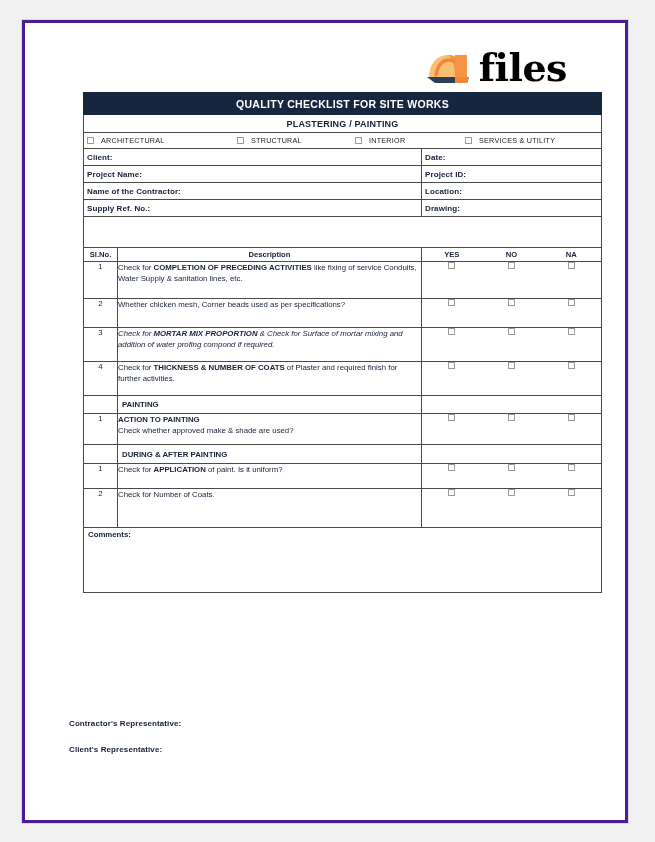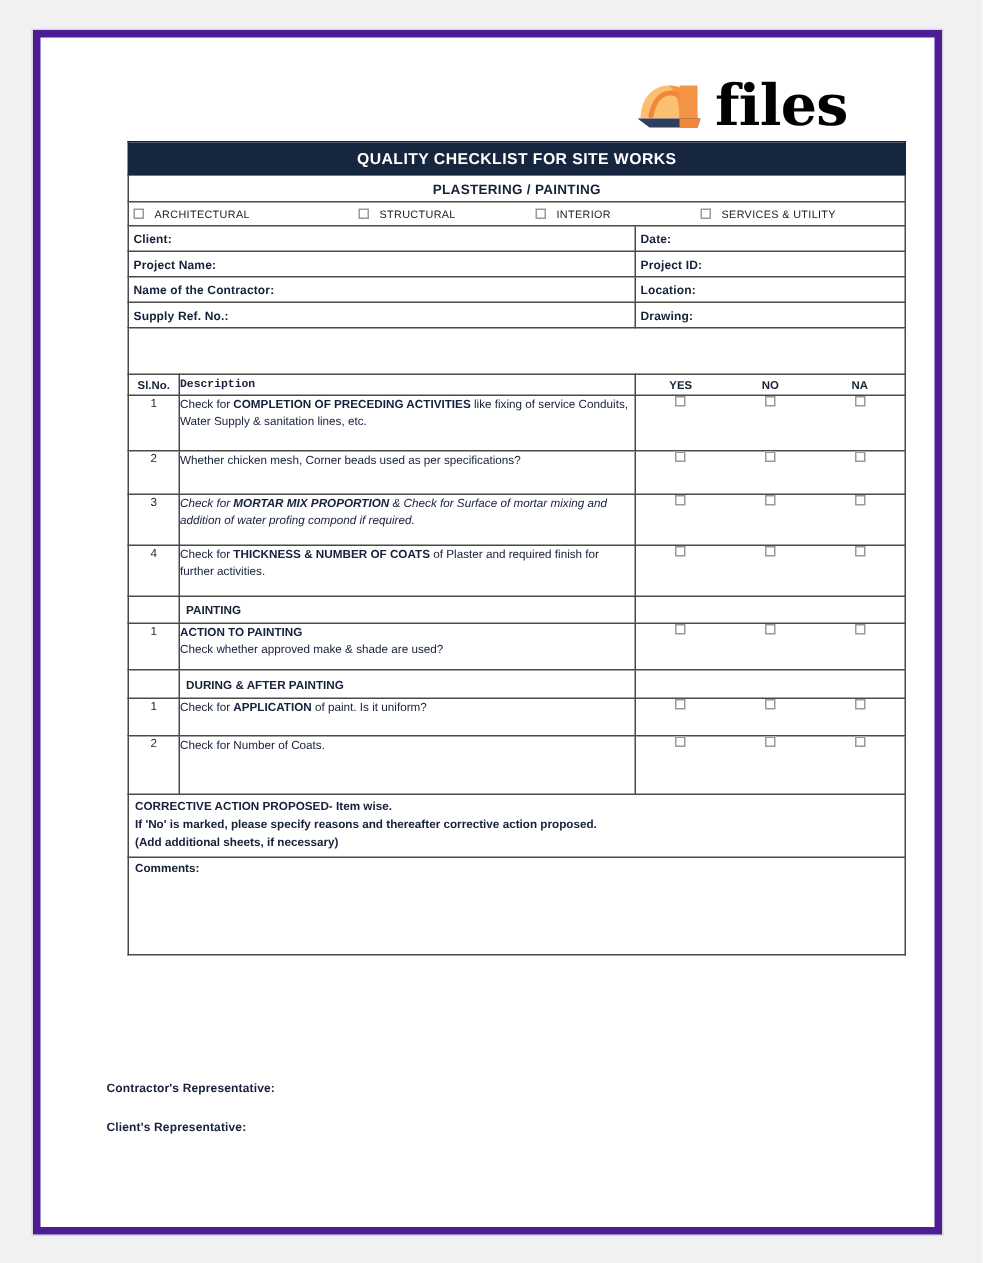--- a/index.html
+++ b/index.html
@@ -14,21 +14,21 @@
     overflow: hidden;
   }
 
   .page {
     position: absolute;
     left: 22px;
     top: 20px;
     width: 606px;
     height: 803px;
     background: #ffffff;
-    border: 5px solid #4c1d95;
+    border: 3px solid #4c1d95;
     box-sizing: border-box;
     box-shadow: 0 0 0 1px #d8d8d8;
   }
 
   
   .logo-wrap {
     position: absolute;
     right: 58px;
     top: 22px;
     height: 46px;
@@ -132,21 +132,21 @@
   .spacer-row td { height: 30px; }
 
   
   .ch-head td {
     height: 13px;
     vertical-align: middle !important;
     font-weight: bold;
     font-size: 7.6px;
     text-align: center;
   }
-  .ch-head .desc-h { text-align: left; font-family: Liberation Mono, monospace; }
+  .ch-head .desc-h { text-align: center; }
 
   .yesnona {
     display: flex;
     height: 13px;
     align-items: center;
   }
   .yesnona > div {
     flex: 1;
     text-align: center;
     font-weight: bold;
@@ -386,27 +386,20 @@
             <div class="marks-inner">
               <div><span class="cbx"></span></div>
               <div><span class="cbx"></span></div>
               <div><span class="cbx"></span></div>
             </div>
           </td>
         </tr>
       </tbody>
 
       <tbody>
-        <tr class="corrective">
-        <td colspan="5">
-          <div>CORRECTIVE ACTION PROPOSED- Item wise.</div>
-          <div>If 'No' is marked, please specify reasons and thereafter corrective action proposed.</div>
-          <div>(Add additional sheets, if necessary)</div>
-        </td>
-      </tr>
       <tr class="comments">
         <td colspan="5">
           <span class="uline">Comments:</span>
         </td>
       </tr>
     </tbody>
   </table>
 
   <div class="footer">
     <div>Contractor's Representative:</div>

